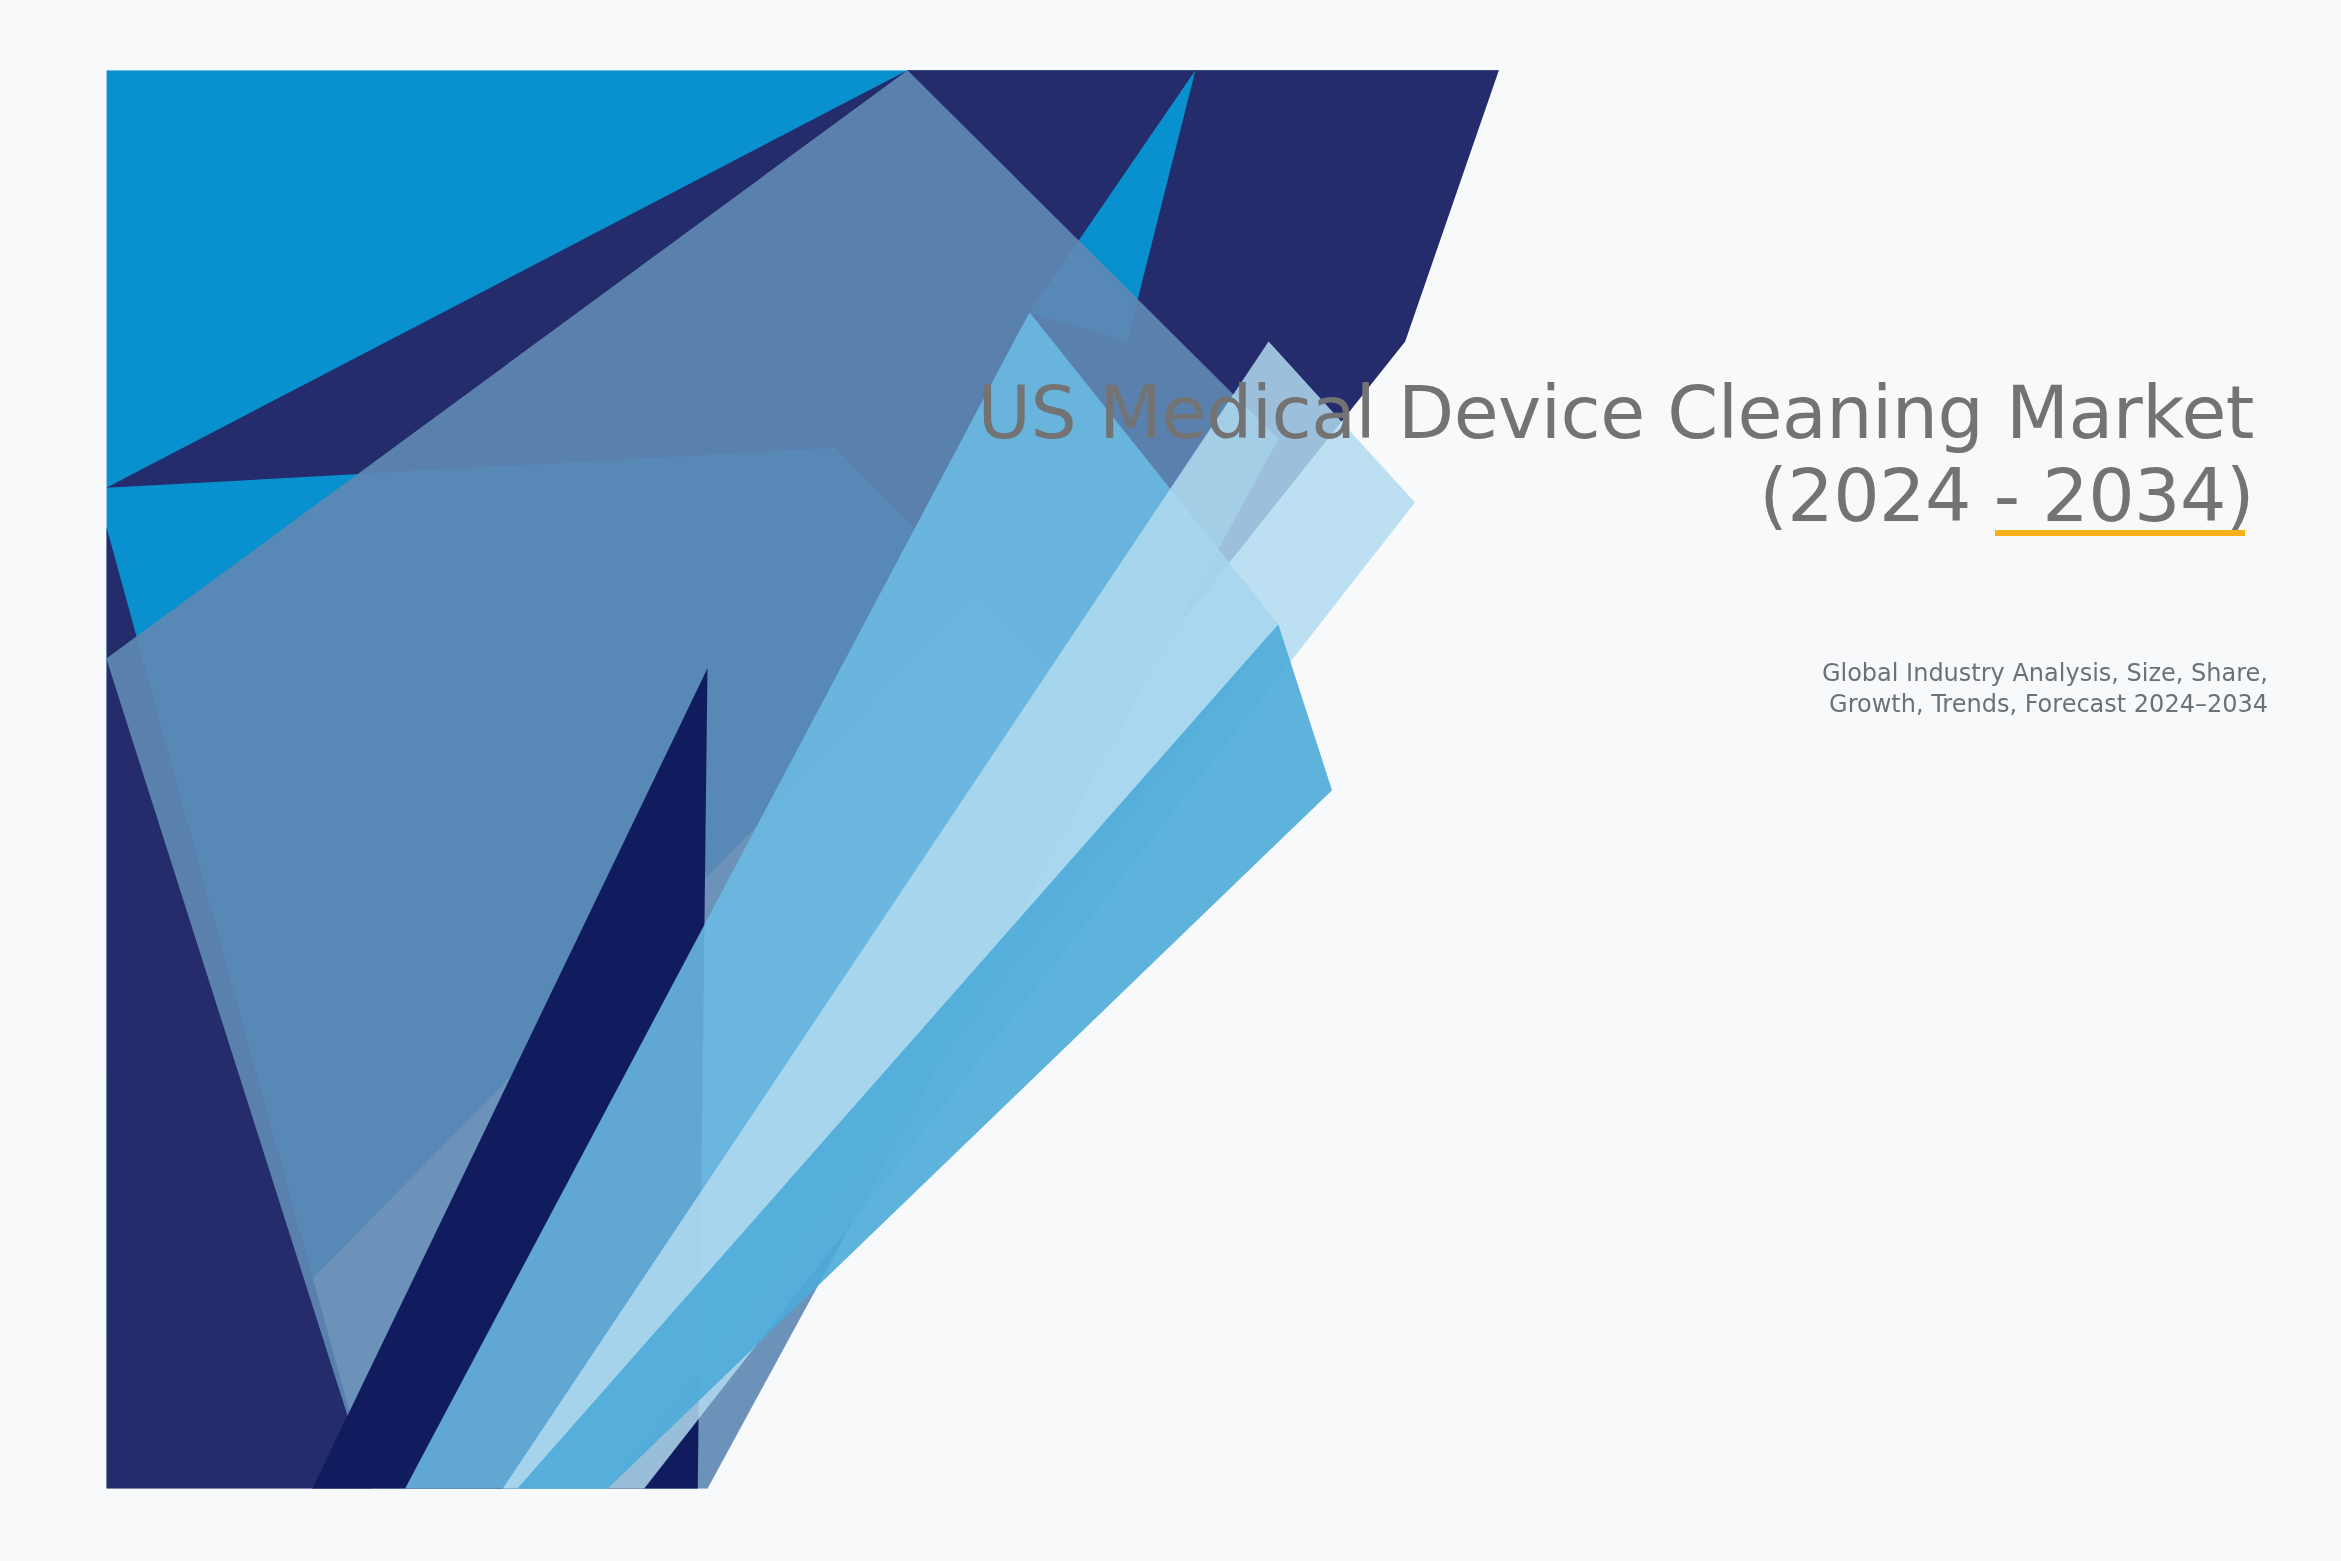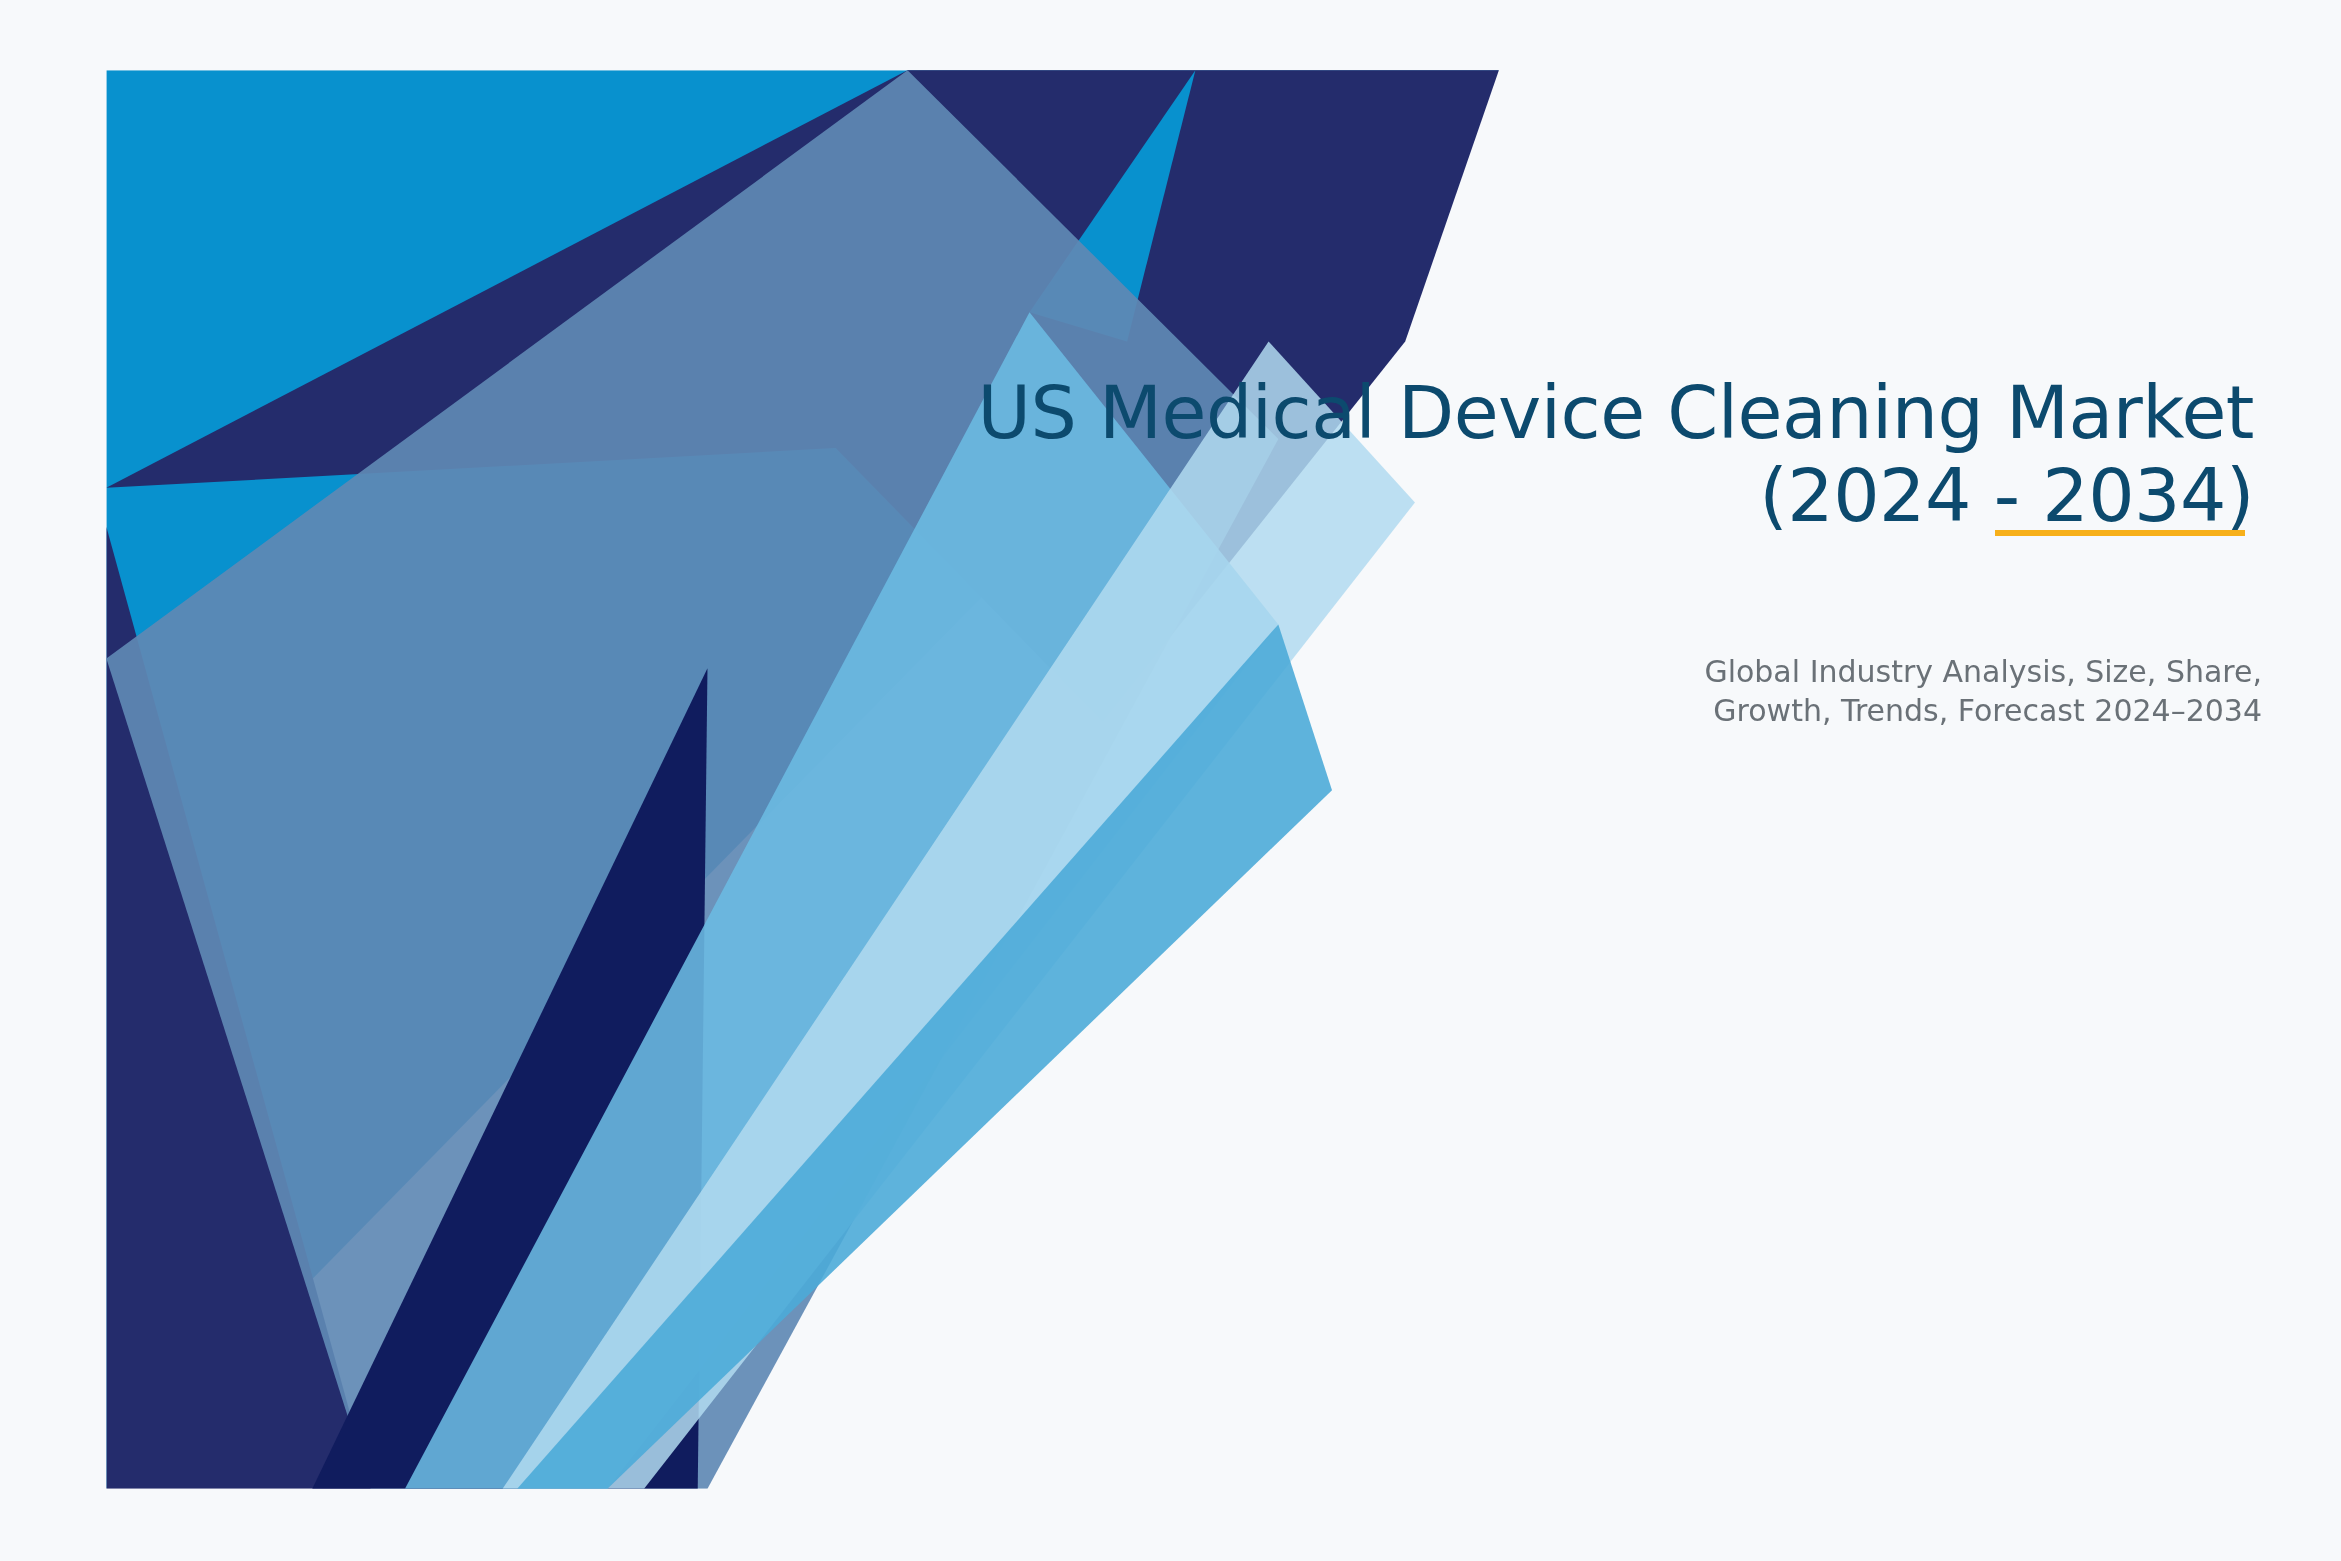--- a/index.html
+++ b/index.html
@@ -49,24 +49,24 @@
     width: 250px;
     height: 5.9px;
     background: #f7b01a;
     z-index: 6;
   }
   #cover-subtitle {
     position: absolute;
     left: 1415px;
     top: 644px;
     width: 839px;
-    margin: 8px;
+    margin: 14px;
     font-family: "DejaVu Sans", sans-serif;
     font-weight: 400;
-    font-size: 30px;
+    font-size: 24px;
     line-height: 1.30;
     color: #6a7177;
     text-align: right;
     white-space: pre-line;
   }
 </style>
 </head>
 <body>
 
 <div id="page" style="background: rgb(247, 249, 251);">
@@ -85,21 +85,21 @@
         <polygon points="2450,144 2310,700 2110,640" fill="#0891ce" opacity="1"></polygon>
         <polygon points="218,1350 1860,144 2620,900 1450,3052 760,3052" fill="#6089b4" opacity="0.92"></polygon>
         <polygon points="1450,1370 1430,3052 640,3052" fill="#101c5e" opacity="1"></polygon>
         <polygon points="2110,640 2620,1280 1245,3052 830,3052" fill="#6bbbe3" opacity="0.88"></polygon>
         <polygon points="2600,700 2900,1030 1320,3052 1030,3052" fill="#b2daf0" opacity="0.85"></polygon>
         <polygon points="2620,1280 2730,1620 1245,3052 1060,3052" fill="#4cabd8" opacity="0.9"></polygon>
       </g>
   </svg>
 
   <div id="text-block">
-    <h1 id="cover-title" style="color: #0c4a6e;">US Medical Device Cleaning Market
+    <h1 id="cover-title" style="color: #737373;">US Medical Device Cleaning Market
 (2024 - 2034)</h1>
   </div>
 
   <div id="title-underline" style="background: rgb(247, 176, 26);"></div>
 
   <p id="cover-subtitle" style="color: rgb(106, 113, 119);">Global Industry Analysis, Size, Share,
 Growth, Trends, Forecast 2024–2034</p>
 
 </div>
 

